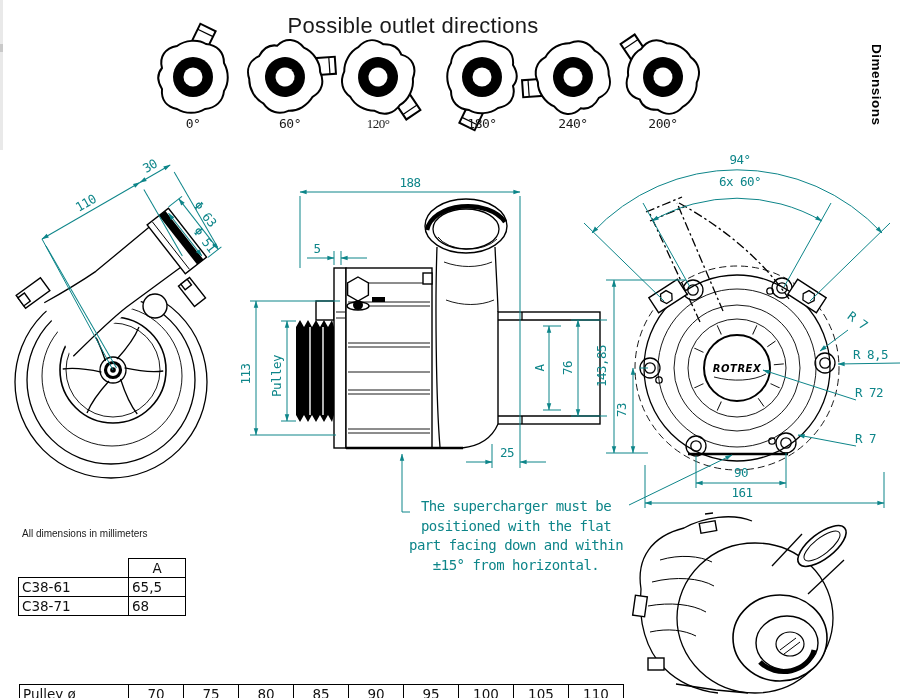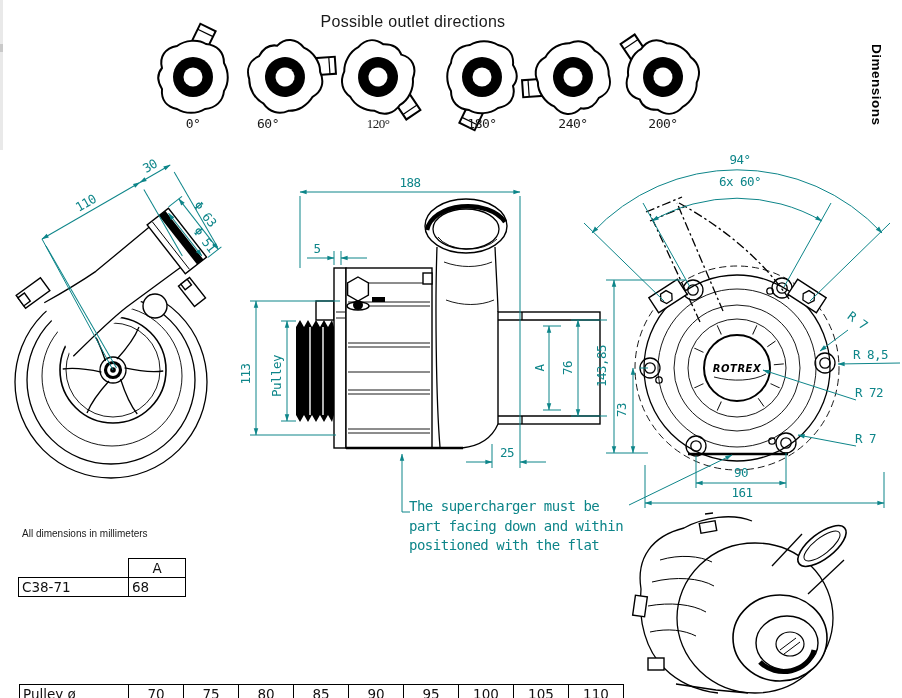--- a/index.html
+++ b/index.html
@@ -1,22 +1,22 @@
 <!DOCTYPE html>
 <html><head>
 <meta charset="utf-8">
 <style>
   html,body{margin:0;padding:0;background:#fff;}
   #page{position:relative;width:902px;height:698px;background:#fff;overflow:hidden;
         font-family:"Liberation Sans",sans-serif;color:#111;}
   svg{position:absolute;left:0;top:0;}
   .abs{position:absolute;}
   
-  .cad{font-family:"DejaVu Sans Mono",monospace;letter-spacing:-0.5px;}
-  .title{font-size:16px;color:#1a1a1a;text-align:center;letter-spacing:.3px;}
+  .cad{font-family:"DejaVu Sans Mono",monospace;letter-spacing:-0.5px;text-align:center;}
+  .title{font-size:22px;color:#1a1a1a;text-align:center;letter-spacing:.3px;}
   .outlet-label{width:64px;text-align:center;font-size:13px;color:#1a1a1a;}
   .side-label{writing-mode:vertical-rl;font-weight:bold;font-size:13.5px;color:#000;letter-spacing:.5px;}
   .units{font-size:10px;color:#1a1a1a;}
   .note{color:#0d8589;font-size:14px;line-height:19.5px;white-space:nowrap;}
   table{border-collapse:collapse;table-layout:fixed;}
   td{border:1px solid #000;height:18px;padding:0 3px;font-size:13.5px;color:#111;
      font-family:"DejaVu Sans",sans-serif;overflow:hidden;}
   td.noborder{border:none;}
   .model-a{ text-align:left;}
   .num{text-align:center;}
@@ -357,45 +357,50 @@
       <rect x="648" y="658" width="16" height="12" class="blw"></rect>
       <path d="M676,684 L716,690 L748,693" fill="none"></path>
     </g>
 
     <line x1="42" y1="239" x2="113" y2="370" class="dl"></line>
   </svg>
 
   <div class="abs title" style="left:253px;top:13px;width:320px;">Possible outlet directions</div>
 
   <div class="abs outlet-label cad" style="left:161px;top:116px;">0°</div>
-  <div class="abs outlet-label cad" style="left:236px;top:116px;">60°</div>
+  <div class="abs outlet-label cad" style="left:258px;top:116px;">60°</div>
   <div class="abs outlet-label cad" style="left:346px;top:116px;font-family:Liberation Serif, serif;">120°</div>
   <div class="abs outlet-label cad" style="left:450px;top:116px;">180°</div>
   <div class="abs outlet-label cad" style="left:541px;top:116px;">240°</div>
   <div class="abs outlet-label cad" style="left:631px;top:116px;">200°</div>
 
   <div class="abs side-label" style="left:869px;top:44px;height:110px;">Dimensions</div>
 
   <div class="abs note cad" style="left:409px;top:497px;">
     <div>The supercharger must be</div>
+    <div>positioned with the flat</div>
     <div>part facing down and within</div>
-    <div>positioned with the flat</div>
+    <div>±15° from horizontal.</div>
   </div>
 
   <div class="abs units" style="left:22px;top:528px;">All dimensions in millimeters</div>
 
   <table class="abs" style="left:18px;top:558px;">
     <colgroup>
         <col style="width:110px">
         <col style="width:57px">
       </colgroup>
     <tbody>
         <tr>
       <td class="noborder"></td>
       <td class="num">A</td>
+    </tr>
+    <tr>
+      <td class="model-a">C38-61</td>
+      <td class="model-a">65,5</td>
     </tr>
     <tr>
       <td class="model-a">C38-71</td>
       <td class="model-a">68</td>
     </tr>
   </tbody>
     </table>
 
   <table class="abs" style="left:19px;top:684px;">
     <colgroup>

